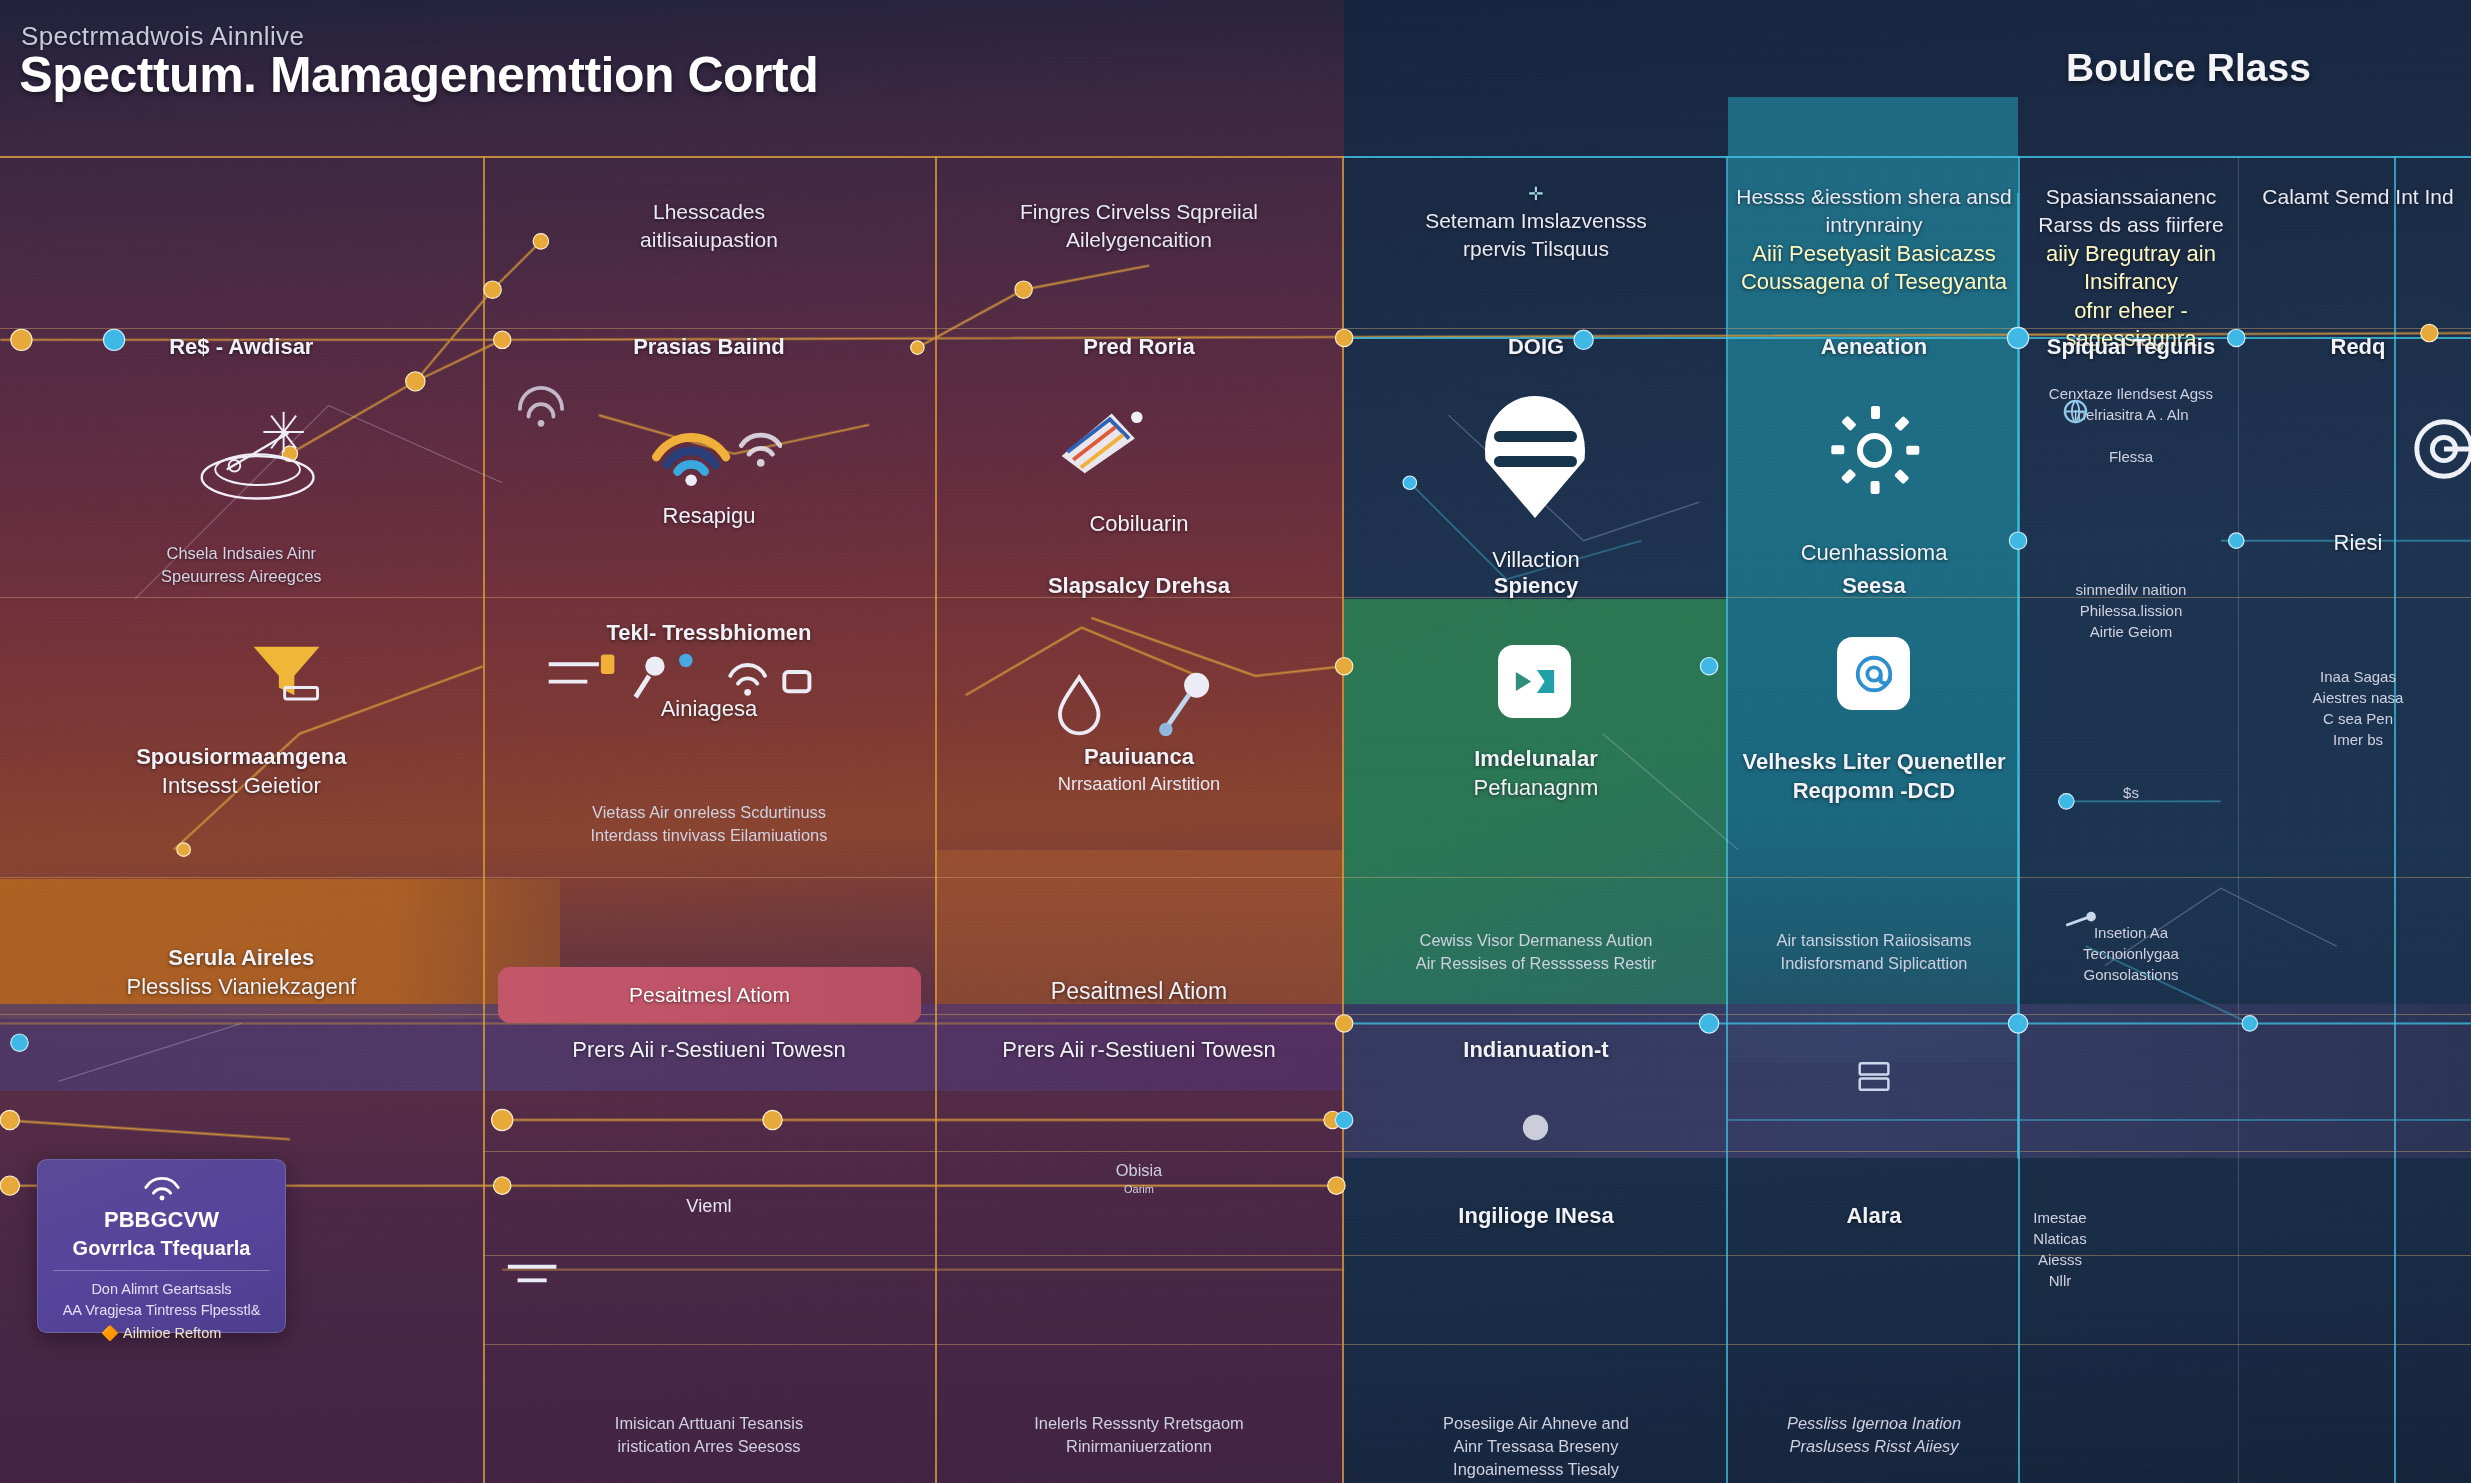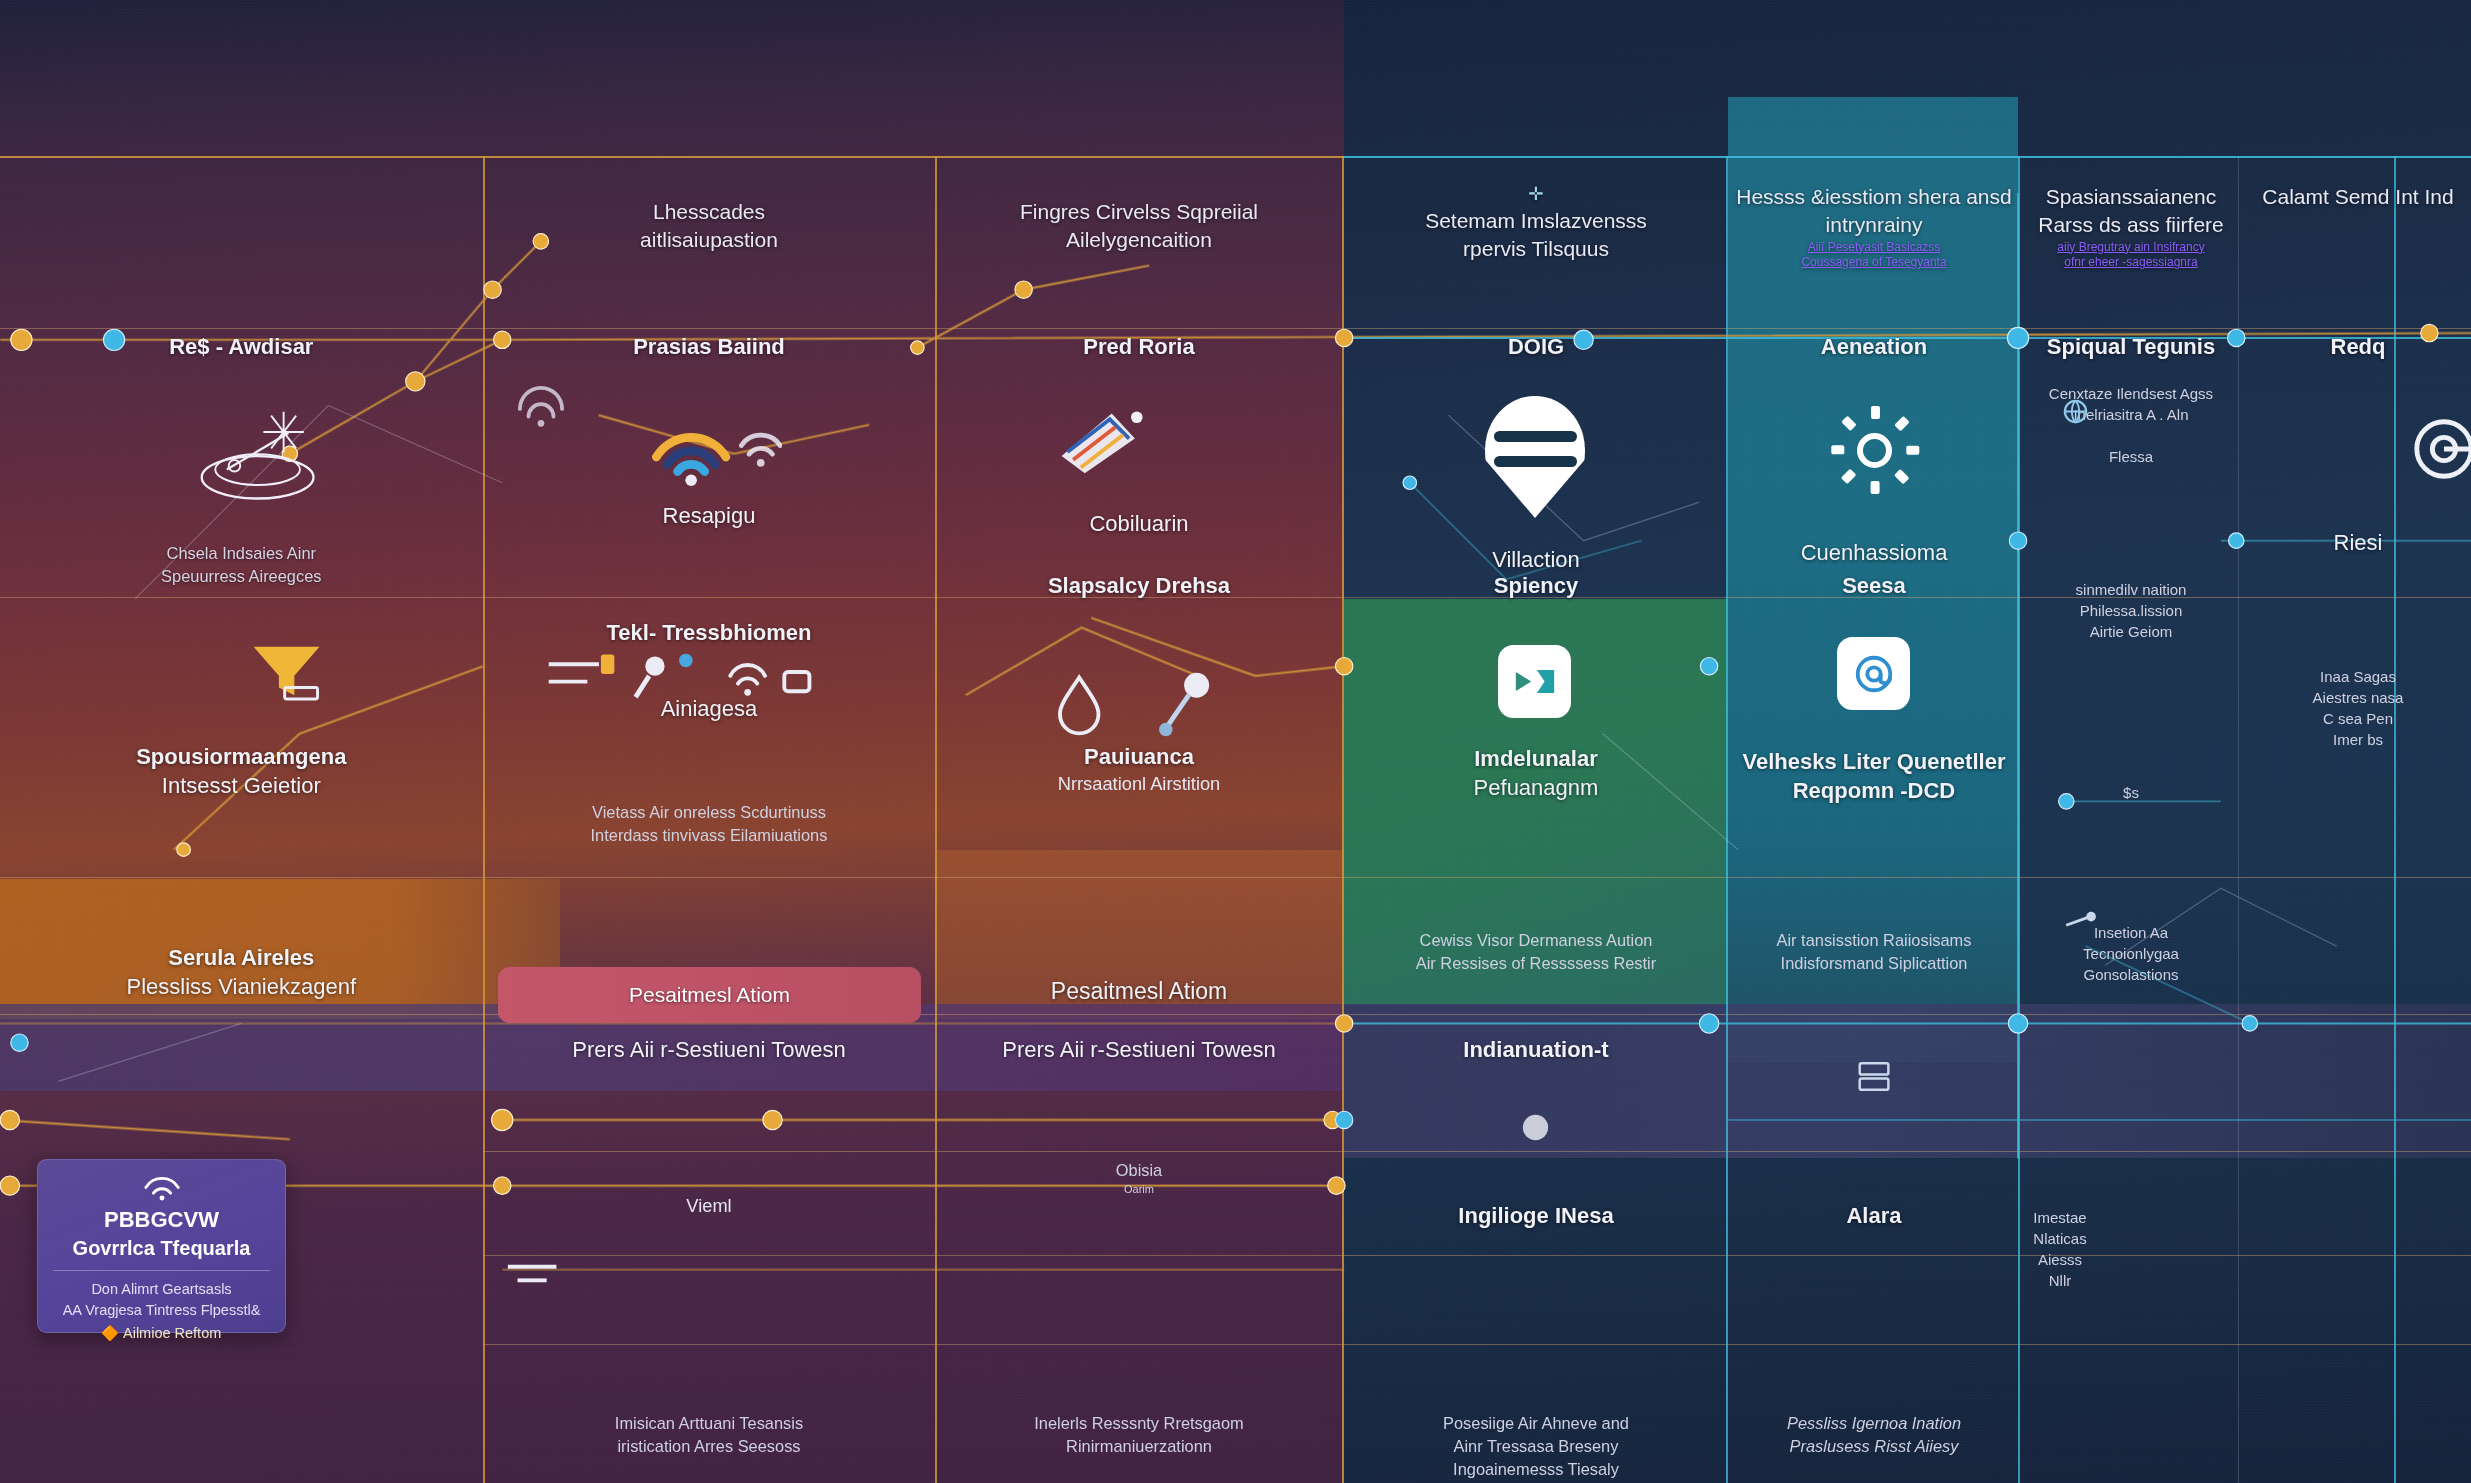--- a/index.html
+++ b/index.html
@@ -99,21 +99,21 @@
   .rule.v-cyan  { width: 1.9px; background: #3ec0e0; opacity: .75; }
   .rule.v-faint { width: 1px; background: rgba(190,190,220,.22); }
 
   
   .colhdr {
     position: absolute; z-index: 7;
     text-align: center; color: #e9e9f3;
     font-size: 21px; line-height: 1.35;
     text-shadow: 0 1px 3.9px rgba(0,0,0,.6);
   }
-  .colhdr .sub { font-size: 12px; color: #8b5cf6; line-height: 1.3; text-decoration: underline; }
+  .colhdr .sub { font-size: 22px; color: #fef9c3; line-height: 1.3; }
 
   
   .cell { position: absolute; z-index: 7; text-align: center; color: #f1f1f8; }
   .cell .t {
     font-size: 22px; font-weight: bold; line-height: 1.3;
     text-shadow: 0 1px 3.9px rgba(0,0,0,.6);
   }
   .cell .t.reg { font-weight: normal; }
   .cell .d {
     font-size: 15.4px; color: #d4d4e4; line-height: 1.4; margin-top: 5.8px;
@@ -277,20 +277,25 @@
   <div class="rule h-faint" style="left:483px; top:1344px; width:1989px;"></div>
 
   <div class="rule v-amber" style="left:483px;  top:156px; height:1327px;"></div>
   <div class="rule v-amber" style="left:935px;  top:156px; height:1327px;"></div>
   <div class="rule v-amber" style="left:1342px; top:156px; height:1327px;"></div>
   <div class="rule v-cyan" style="left:1726px; top:156px; height:1327px;"></div>
   <div class="rule v-cyan" style="left:2018px; top:156px; height:1327px;"></div>
   <div class="rule v-cyan" style="left:2394px; top:156px; height:1327px;"></div>
   <div class="rule v-faint" style="left:2238px; top:156px; height:1327px;"></div>
 
+  <div class="header">
+    <div class="hdr-sub">Spectrmadwois Ainnlive</div>
+    <div class="hdr-title">Specttum. Mamagenemttion Cortd</div>
+    <div class="hdr-right">Boulce Rlass</div>
+  </div>
 
   <div class="colhdr" style="left:492px; top:198px; width:434px;">
     <div>Lhesscades</div>
     <div>aitlisaiupastion</div>
   </div>
   <div class="colhdr" style="left:941px; top:198px; width:396px;">
     <div>Fingres Cirvelss Sqpreiial</div>
     <div>Ailelygencaition</div>
   </div>
   <div class="colhdr" style="left:1350px; top:182px; width:372px;">

